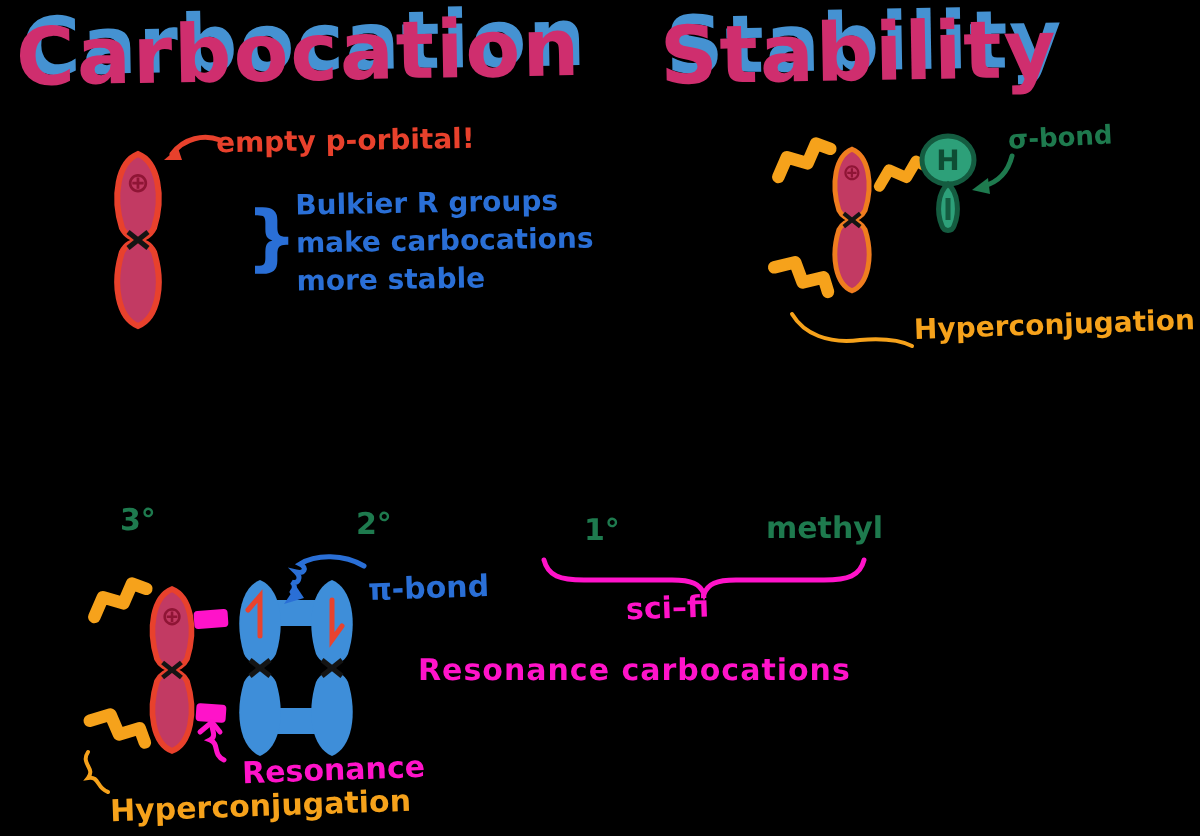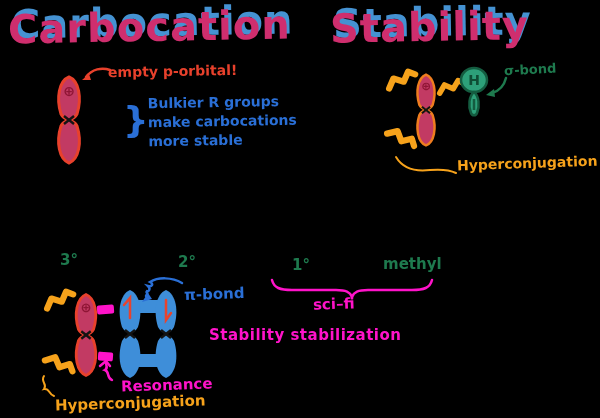--- a/index.html
+++ b/index.html
@@ -81,21 +81,21 @@
   <div class="abs orange-label" style="left:457px;top:155px;">Hyperconjugation</div>
 
   <div class="abs deg" style="left:60px;top:251px;">3°</div>
   <div class="abs deg" style="left:178px;top:253px;">2°</div>
   <div class="abs deg" style="left:292px;top:256px;">1°</div>
   <div class="abs deg" style="left:383px;top:255px;text-align:center;">methyl</div>
   <svg class="abs" style="left:270px;top:277px;" width="164" height="24" viewBox="0 0 164 24">
     <path d="M2,3 C4,11 10,13 22,13 L66,13 C76,13 80,15 82,20 C84,15 88,13 98,13 L142,13 C154,13 160,11 162,3" fill="none" stroke="#ff13c9" stroke-width="2.5" stroke-linecap="round"></path>
   </svg>
   <div class="abs magenta-label" style="left:313px;top:295px;transform:rotate(-2deg);">sci–fi</div>
-  <div class="abs magenta-label" style="left:209px;top:326px;letter-spacing:0.5px;">Stability stabilization</div>
+  <div class="abs magenta-label" style="left:209px;top:326px;letter-spacing:0.5px;">Resonance carbocations</div>
 
   <svg class="abs" style="left:42px;top:290px;transform:rotate(-25deg);" width="34" height="20" viewBox="0 0 38 20">
     <path d="M3,13 L12,5 L21,13 L30,5 L36,11" fill="none" stroke="#f6a21b" stroke-width="7" stroke-linecap="round" stroke-linejoin="round"></path>
   </svg>
   <svg class="abs" style="left:42px;top:354px;transform:rotate(25deg);" width="34" height="20" viewBox="0 0 38 20">
     <path d="M3,13 L12,5 L21,13 L30,5 L36,11" fill="none" stroke="#f6a21b" stroke-width="7" stroke-linecap="round" stroke-linejoin="round"></path>
   </svg>
   <svg class="abs" style="left:70px;top:288px;" width="32" height="94" viewBox="0 0 34 92">
     <path d="M17,3 C27,7 30,24 25,40 C23,44 20,45 17,46 C14,45 11,44 9,40 C4,24 7,7 17,3 Z" fill="#c23a63" stroke="#e8412c" stroke-width="3"></path>
     <path d="M17,89 C27,85 30,68 25,52 C23,48 20,47 17,46 C14,47 11,48 9,52 C4,68 7,85 17,89 Z" fill="#c23a63" stroke="#e8412c" stroke-width="3"></path>

